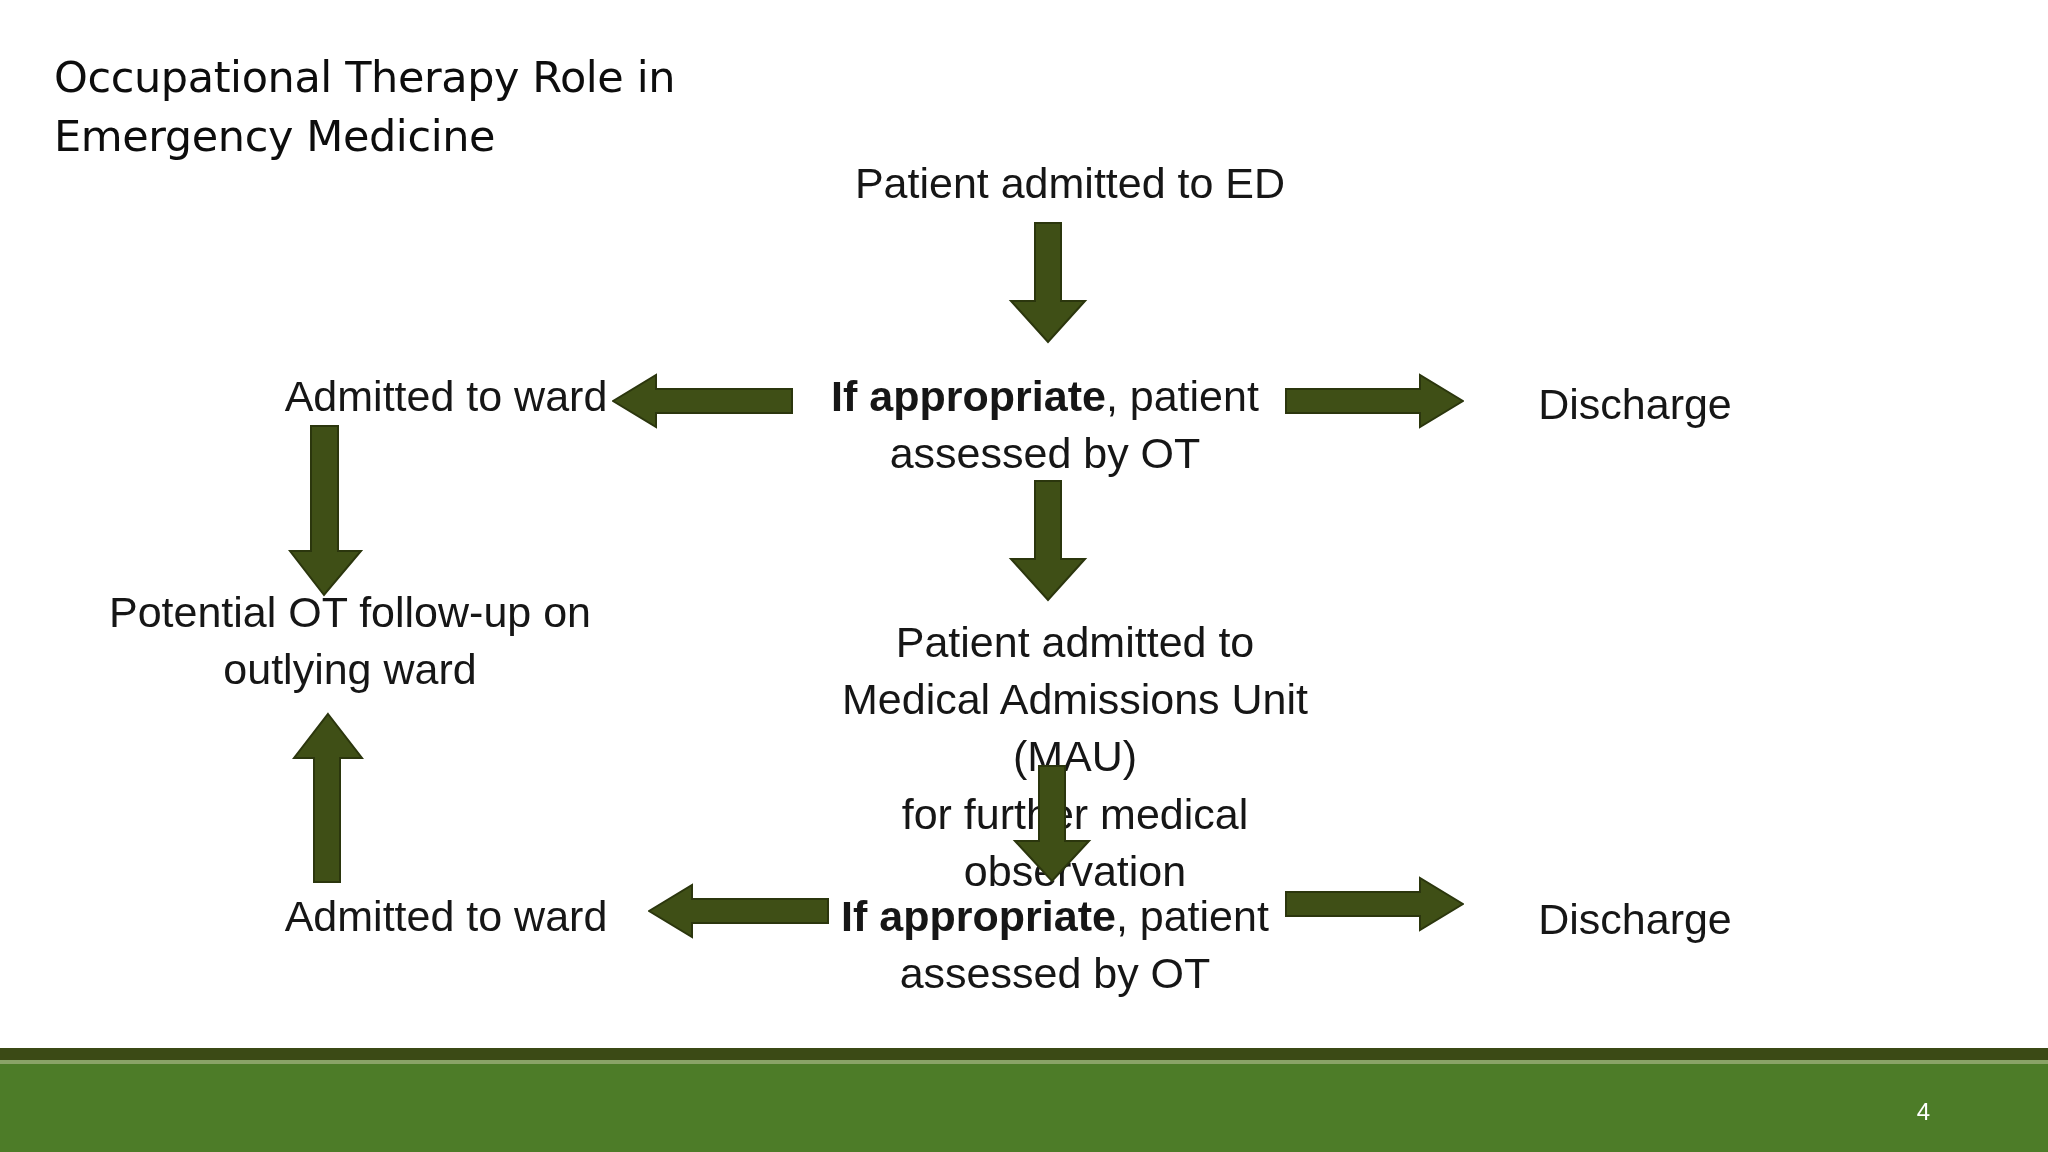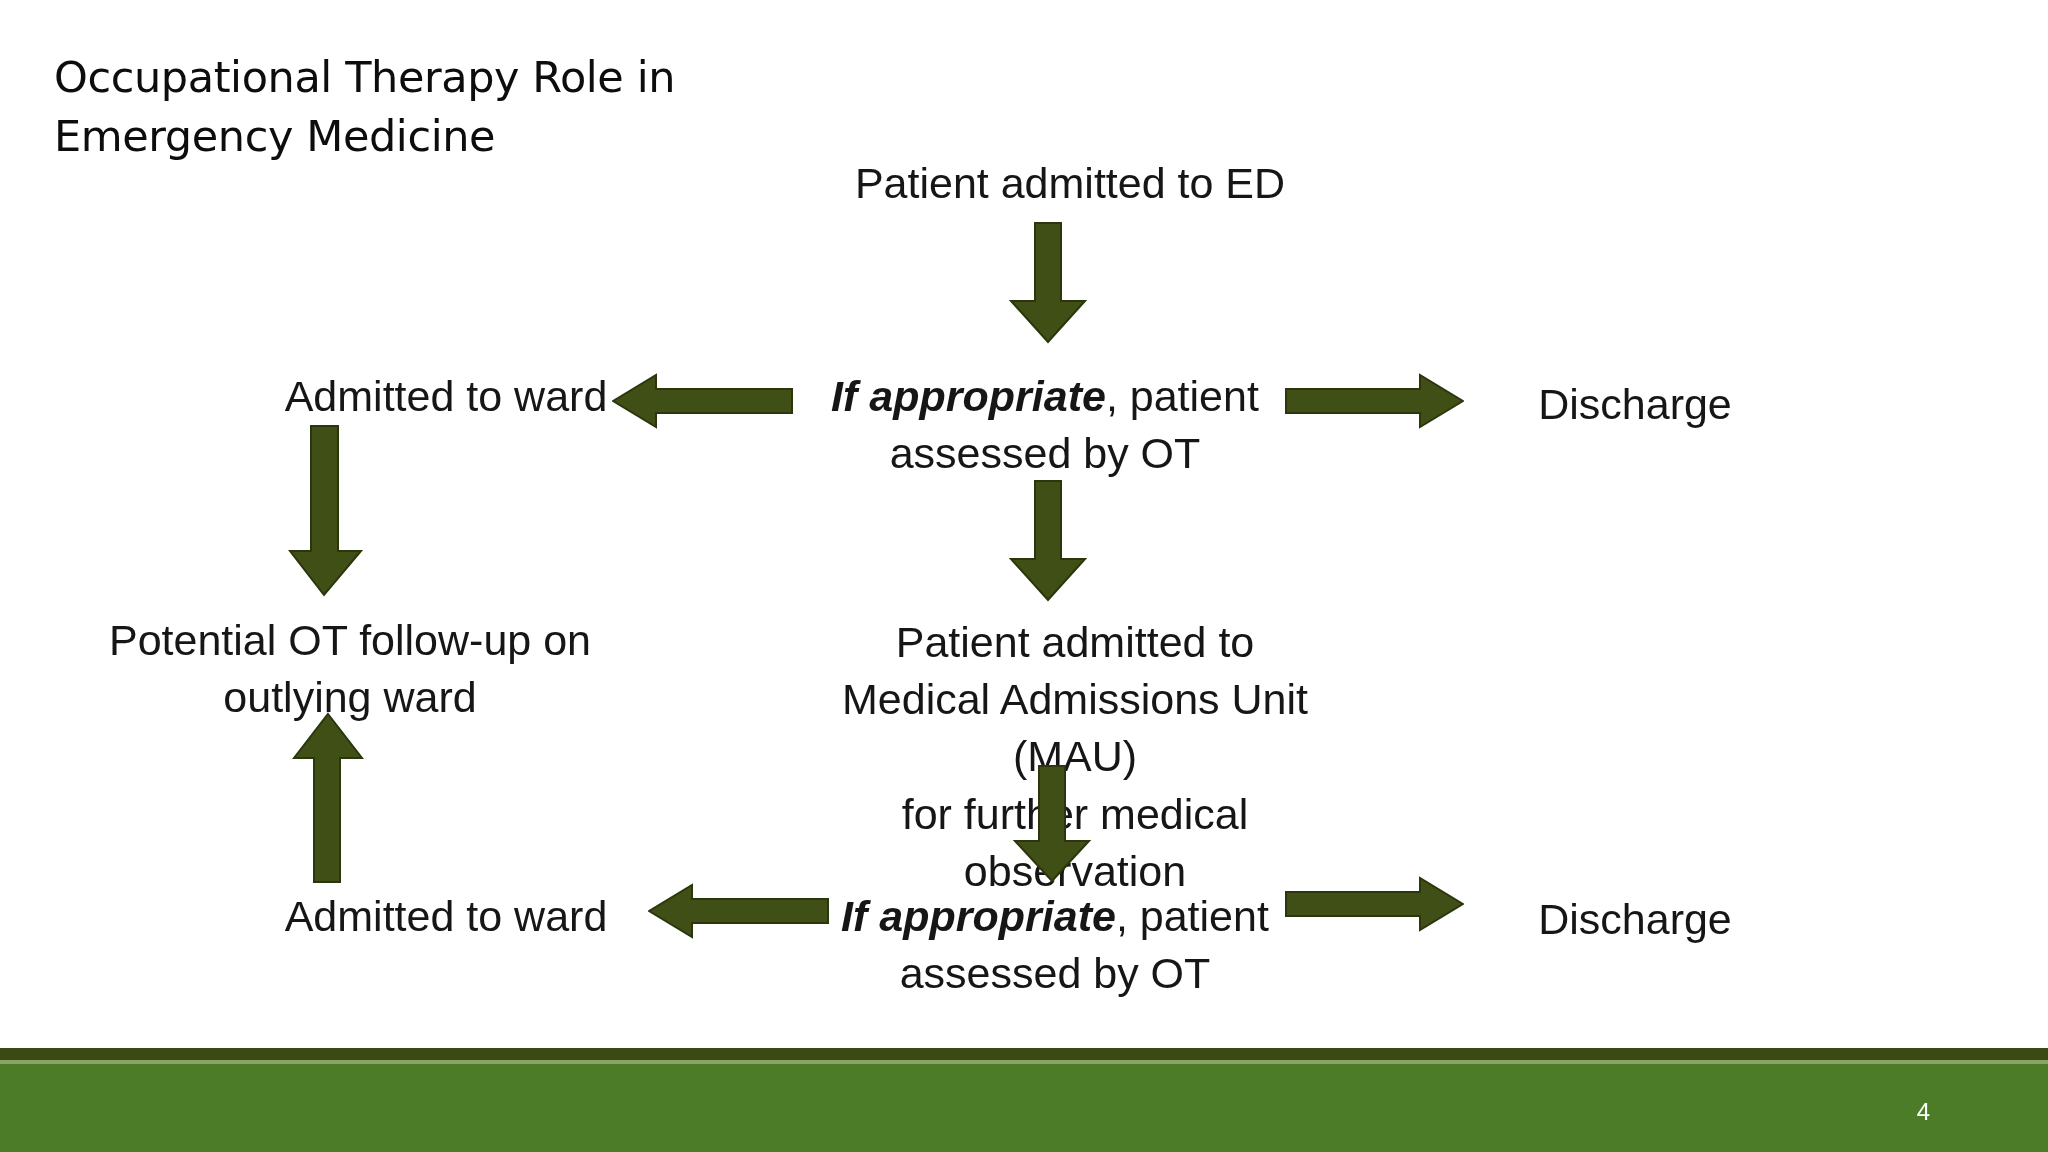--- a/index.html
+++ b/index.html
@@ -39,29 +39,28 @@
     position: absolute;
     font-family: "Liberation Sans", "DejaVu Sans", sans-serif;
     font-size: 43px;
     line-height: 1.33;
     color: #161616;
     text-align: center;
     white-space: pre-line;
   }
   .node b {
     font-weight: bold;
-    font-style: italic;
   }
 
   
   #node-patient-ed      { left: 800px;  top: 155px; width: 540px; }
   #node-if-appropriate1 { left: 830px;  top: 368px; width: 430px; }
   #node-admitted-ward1  { left: 236px;  top: 368px; width: 420px; }
   #node-discharge1      { left: 1470px; top: 376px; width: 330px; }
-  #node-potential-ot    { left: 90px;   top: 612px; width: 520px; }
+  #node-potential-ot    { left: 90px;   top: 584px; width: 520px; }
   #node-mau             { left: 805px;  top: 614px; width: 540px; }
   #node-admitted-ward2  { left: 236px;  top: 888px; width: 420px; }
   #node-if-appropriate2 { left: 840px;  top: 888px; width: 430px; }
   #node-discharge2      { left: 1470px; top: 891px; width: 330px; }
 
   
   .arrow {
     position: absolute;
   }
   .arrow svg { display: block; }

